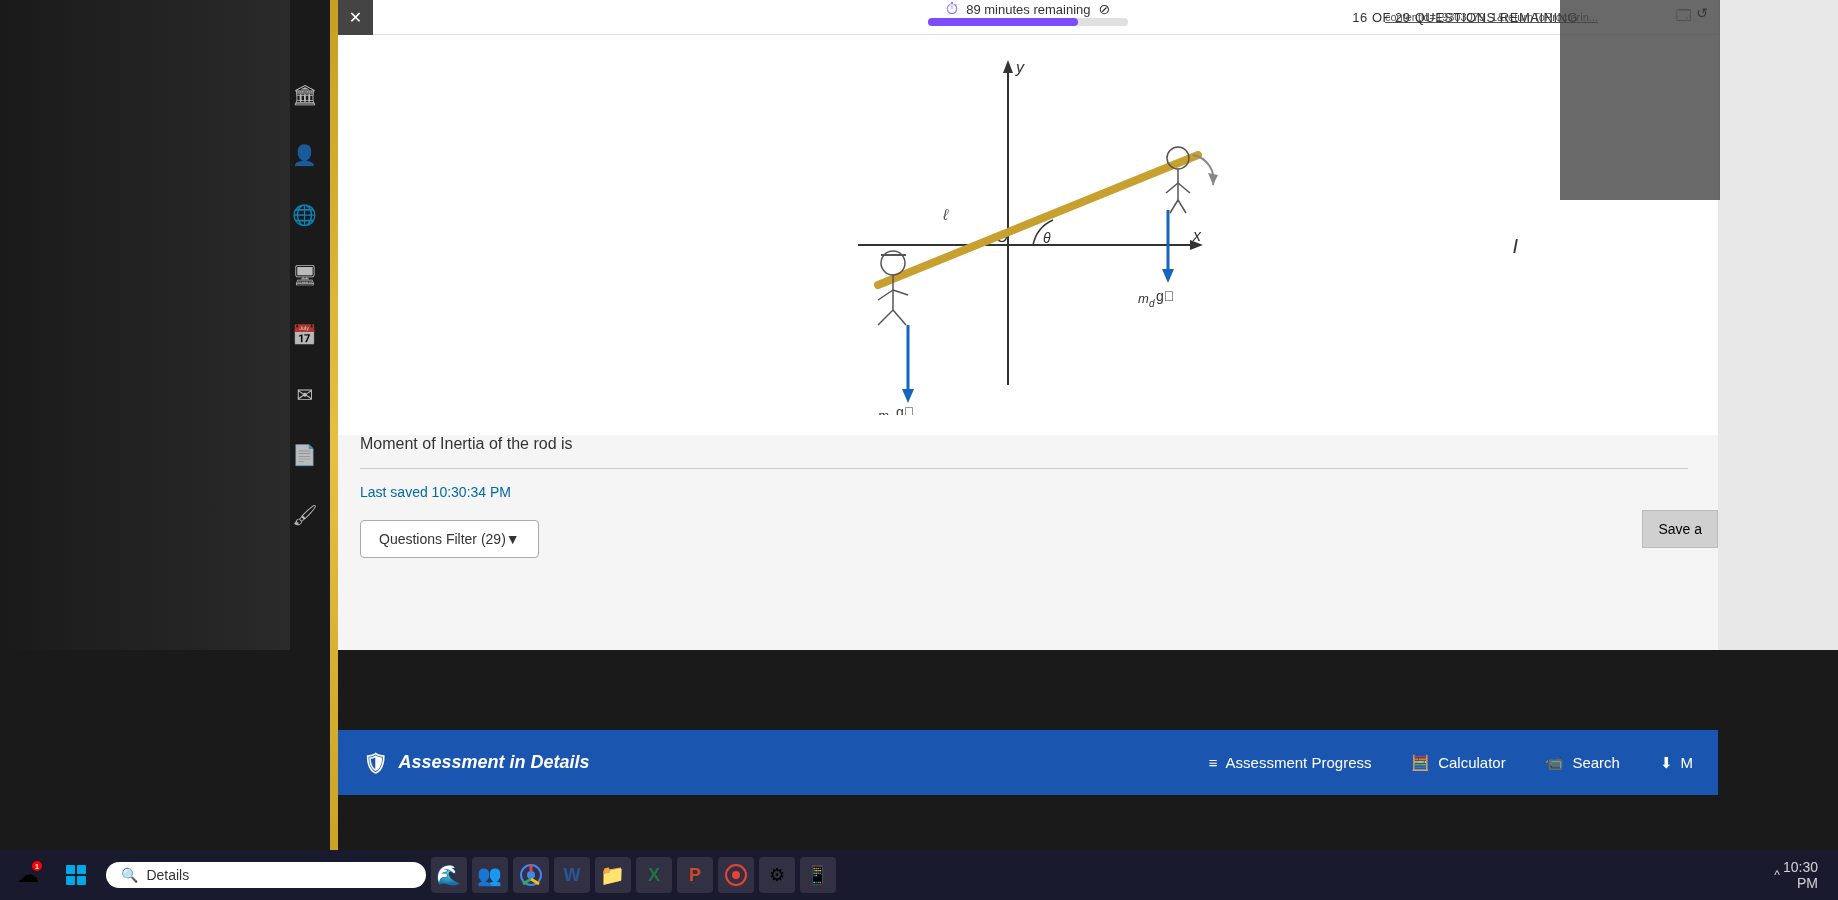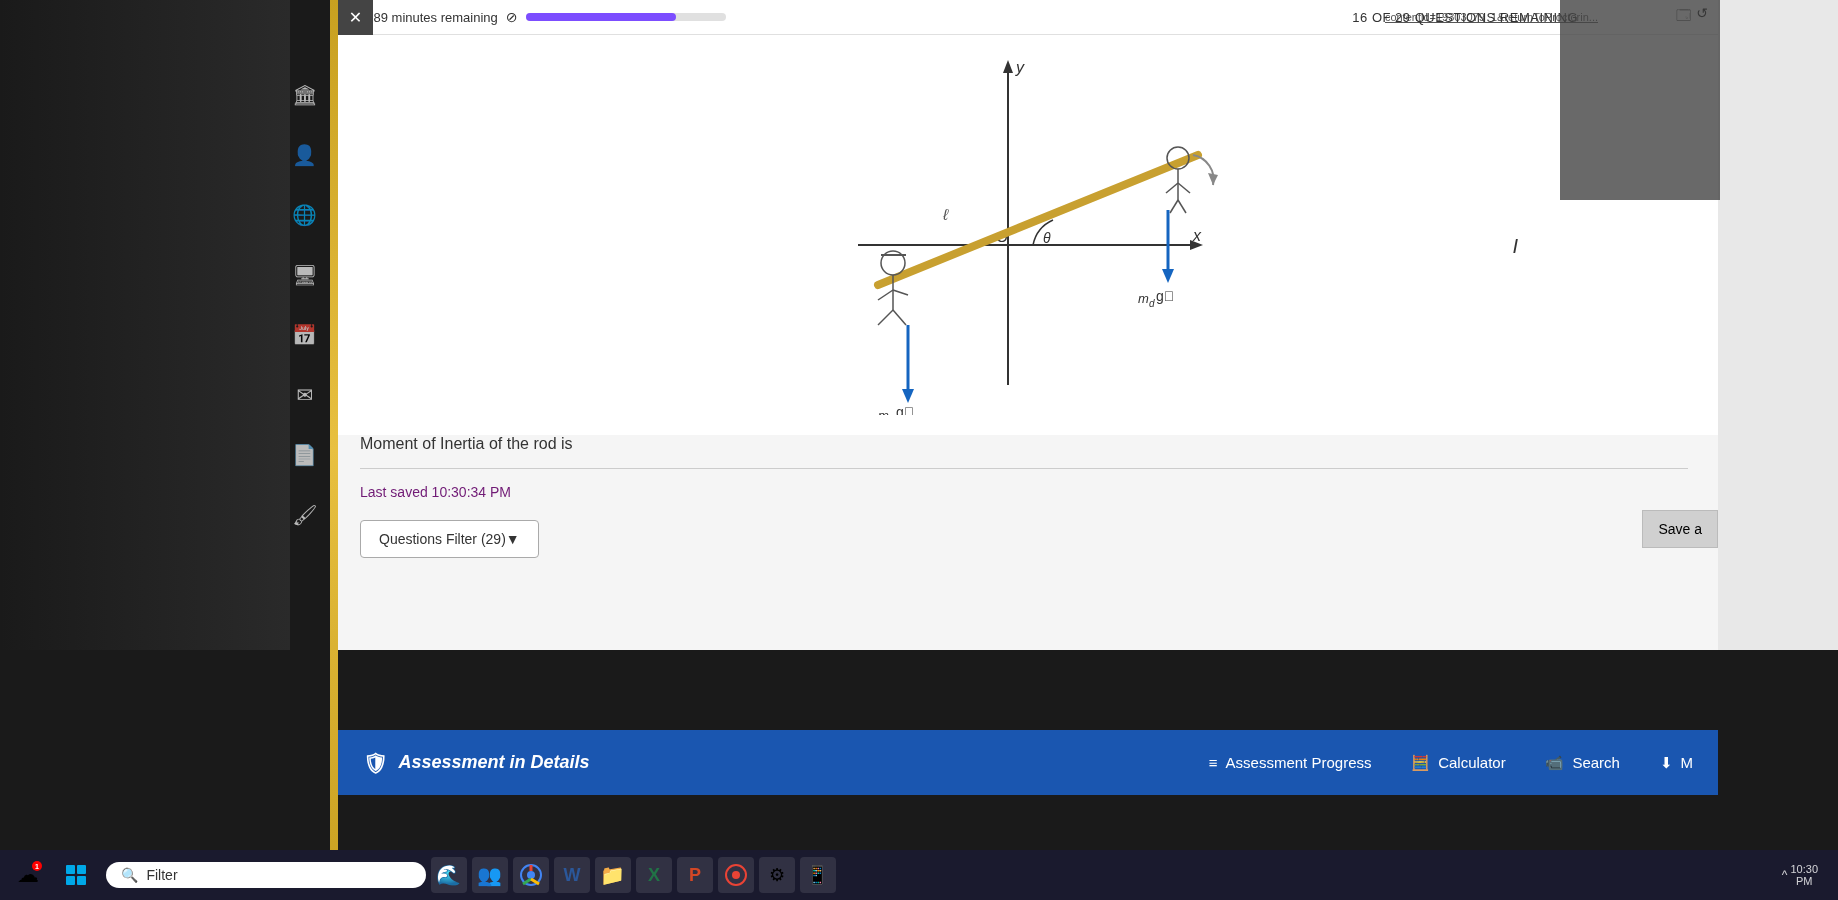--- a/index.html
+++ b/index.html
@@ -60,20 +60,21 @@
       position: absolute;
       top: 0;
       left: 0;
       right: 0;
       height: 35px;
       background: white;
       display: flex;
       align-items: center;
       padding: 0 15px;
       border-bottom: 1px solid #e0e0e0;
+      flex-direction: column;
     }
 
     .timer-section {
       display: flex;
       align-items: center;
       gap: 8px;
       font-size: 13px;
       color: #333;
     }
 
@@ -139,21 +140,21 @@
     }
 
     .moment-text {
       font-size: 16px;
       color: #333;
       margin-bottom: 15px;
     }
 
     .last-saved {
       font-size: 14px;
-      color: #701a75;
+      color: #0369a1;
       margin-bottom: 20px;
     }
 
     .questions-filter-btn {
       display: inline-flex;
       align-items: center;
       padding: 10px 18px;
       border: 1px solid #aaa;
       background: white;
       border-radius: 4px;
@@ -518,21 +519,21 @@
     <div class="windows-logo">
       <div class="windows-pane"></div>
       <div class="windows-pane"></div>
       <div class="windows-pane"></div>
       <div class="windows-pane"></div>
     </div>
   </div>
 
   <div class="search-bar">
     <span class="search-icon-q">🔍</span>
-    <span class="search-text">Filter</span>
+    <span class="search-text">Details</span>
   </div>
 
   <div class="taskbar-app" style="background: rgba(255,255,255,0.1);">
     <span style="font-size:20px; color:#0078d4;">🌊</span>
   </div>
 
   <div class="taskbar-app" style="background: rgba(255,255,255,0.1);">
     <span style="font-size:20px; color:#6264a7;">👥</span>
   </div>
 
@@ -574,16 +575,16 @@
   </div>
 
   <div class="taskbar-app" style="background: rgba(255,255,255,0.1);">
     <span style="font-size:18px;">📱</span>
   </div>
 
   <div style="flex:1;"></div>
 
   <div style="display:flex; align-items:center; gap:3px; color:rgba(255,255,255,0.8); font-size:12px; padding-right:10px;">
     <span style="cursor:pointer;">^</span>
-    <span style="font-size:11px; text-align:center;">10:30<br>PM</span>
+    <span style="font-size:14px; text-align:right;">10:30<br>PM</span>
   </div>
 
 </div>
 
 </body></html>

